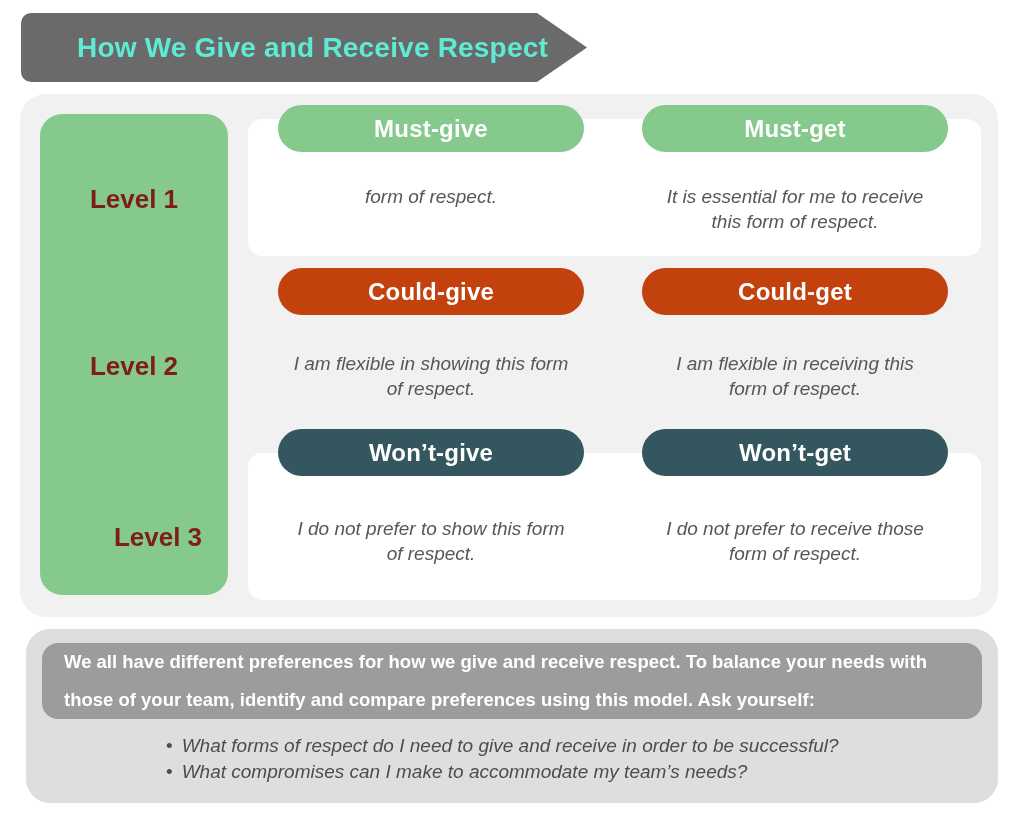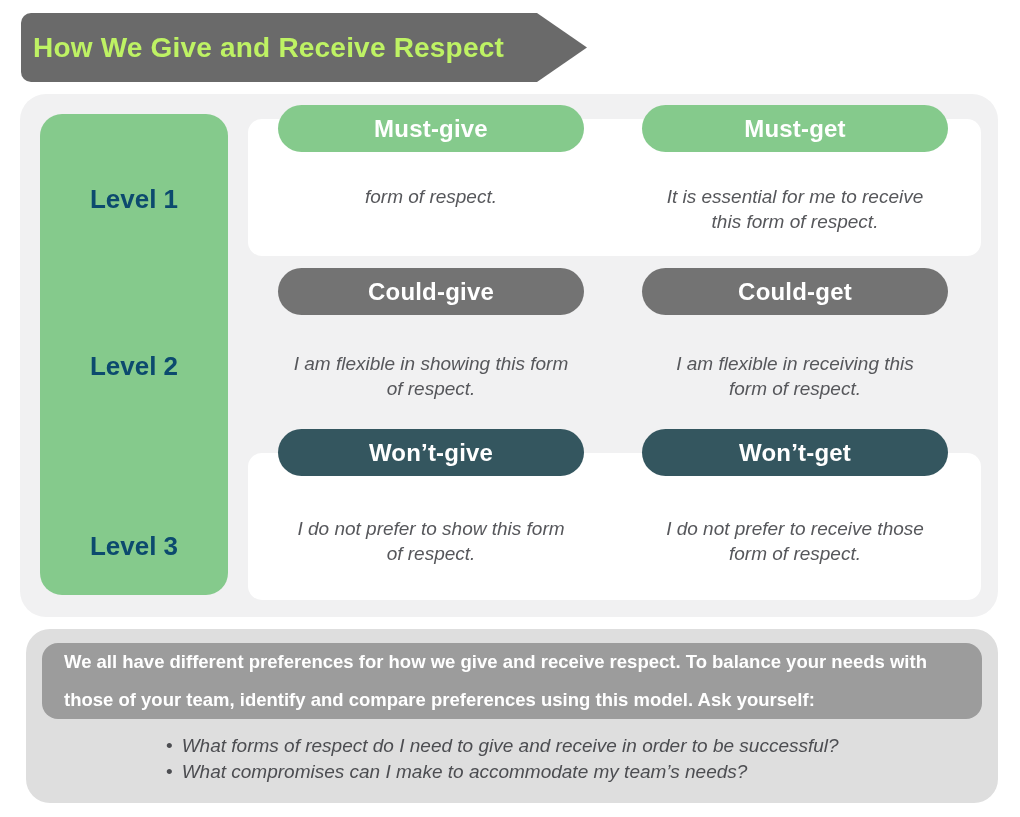--- a/index.html
+++ b/index.html
@@ -24,22 +24,23 @@
     background: #6a6a6a;
     border-radius: 10px 0 0 10px;
     clip-path: polygon(0 0, calc(100% - 50px) 0, 100% 50%, calc(100% - 50px) 100%, 0 100%);
     display: flex;
     align-items: center;
   }
   .banner-title {
     padding-left: 12px;
     font-size: 28px;
     font-weight: bold;
-    color: #bef264;
+    color: #5eead4;
     letter-spacing: 0.2px;
+    margin-left: 44px;
   }
 
   
   .matrix-panel {
     position: absolute;
     left: 20px; top: 94px;
     width: 978px; height: 523px;
     background: #f1f1f2;
     border-radius: 26px;
   }
@@ -49,26 +50,26 @@
     width: 188px; height: 481px;
     background: #85ca8c;
     border-radius: 22px;
   }
   .level-label {
     position: absolute;
     left: 0; width: 100%;
     text-align: center;
     font-size: 26px;
     font-weight: bold;
-    color: #0c4a6e;
+    color: #7f1d1d;
     line-height: 34px;
   }
   .level-1 { top: 68px; }
   .level-2 { top: 235px; }
-  .level-3 { top: 415px; }
+  .level-3 { top: 406px; padding-left: 24px; }
 
   .row-card {
     position: absolute;
     left: 228px;
     width: 733px;
     background: #ffffff;
     border-radius: 14px;
   }
   .row-card.card-1 { top: 25px; height: 137px; }
   .row-card.card-3 { top: 359px; height: 147px; }
@@ -79,21 +80,21 @@
     border-radius: 28px;
     display: flex;
     align-items: center;
     justify-content: center;
     color: #ffffff;
     font-size: 24px;
     font-weight: bold;
     letter-spacing: 0.2px;
   }
   .pill.green { background: #85ca8c; }
-  .pill.teal  { background: #737373; }
+  .pill.teal  { background: #c2410c; }
   .pill.dark  { background: #34565f; }
   .col-give { left: 258px; }
   .col-get  { left: 622px; }
   .pill-row-1 { top: 11px; }
   .pill-row-2 { top: 174px; }
   .pill-row-3 { top: 335px; }
 
   .desc {
     position: absolute;
     width: 340px;

